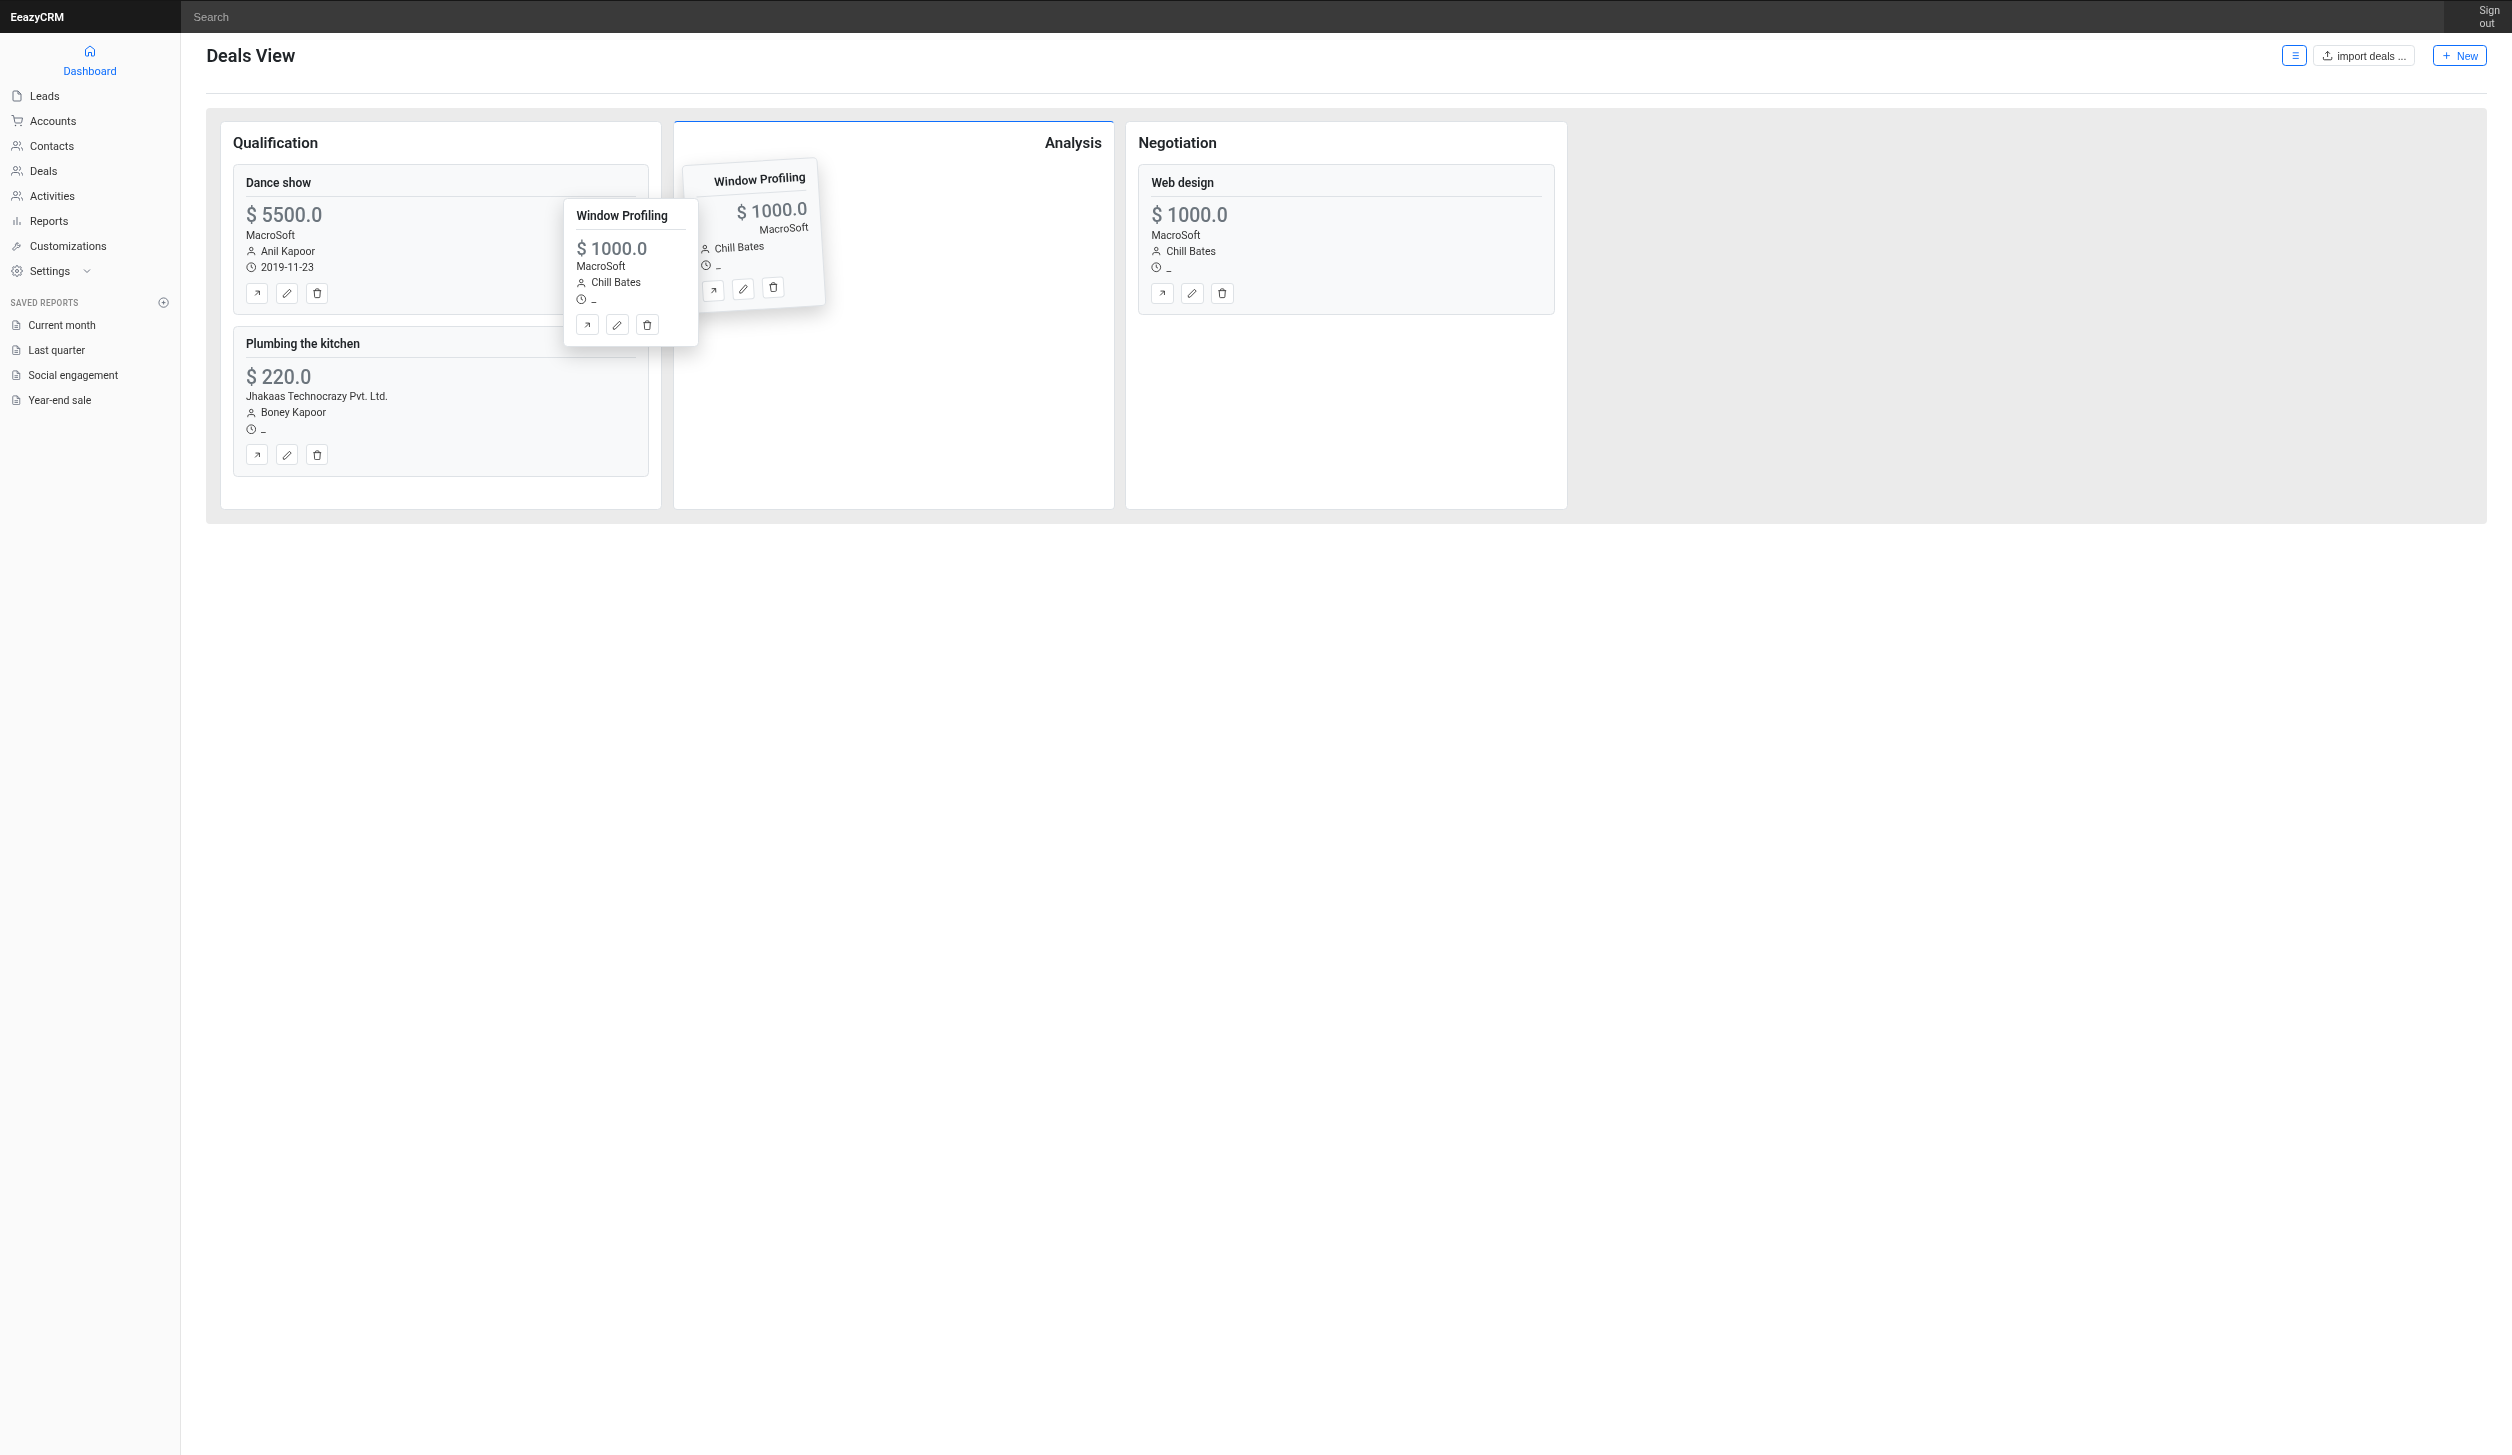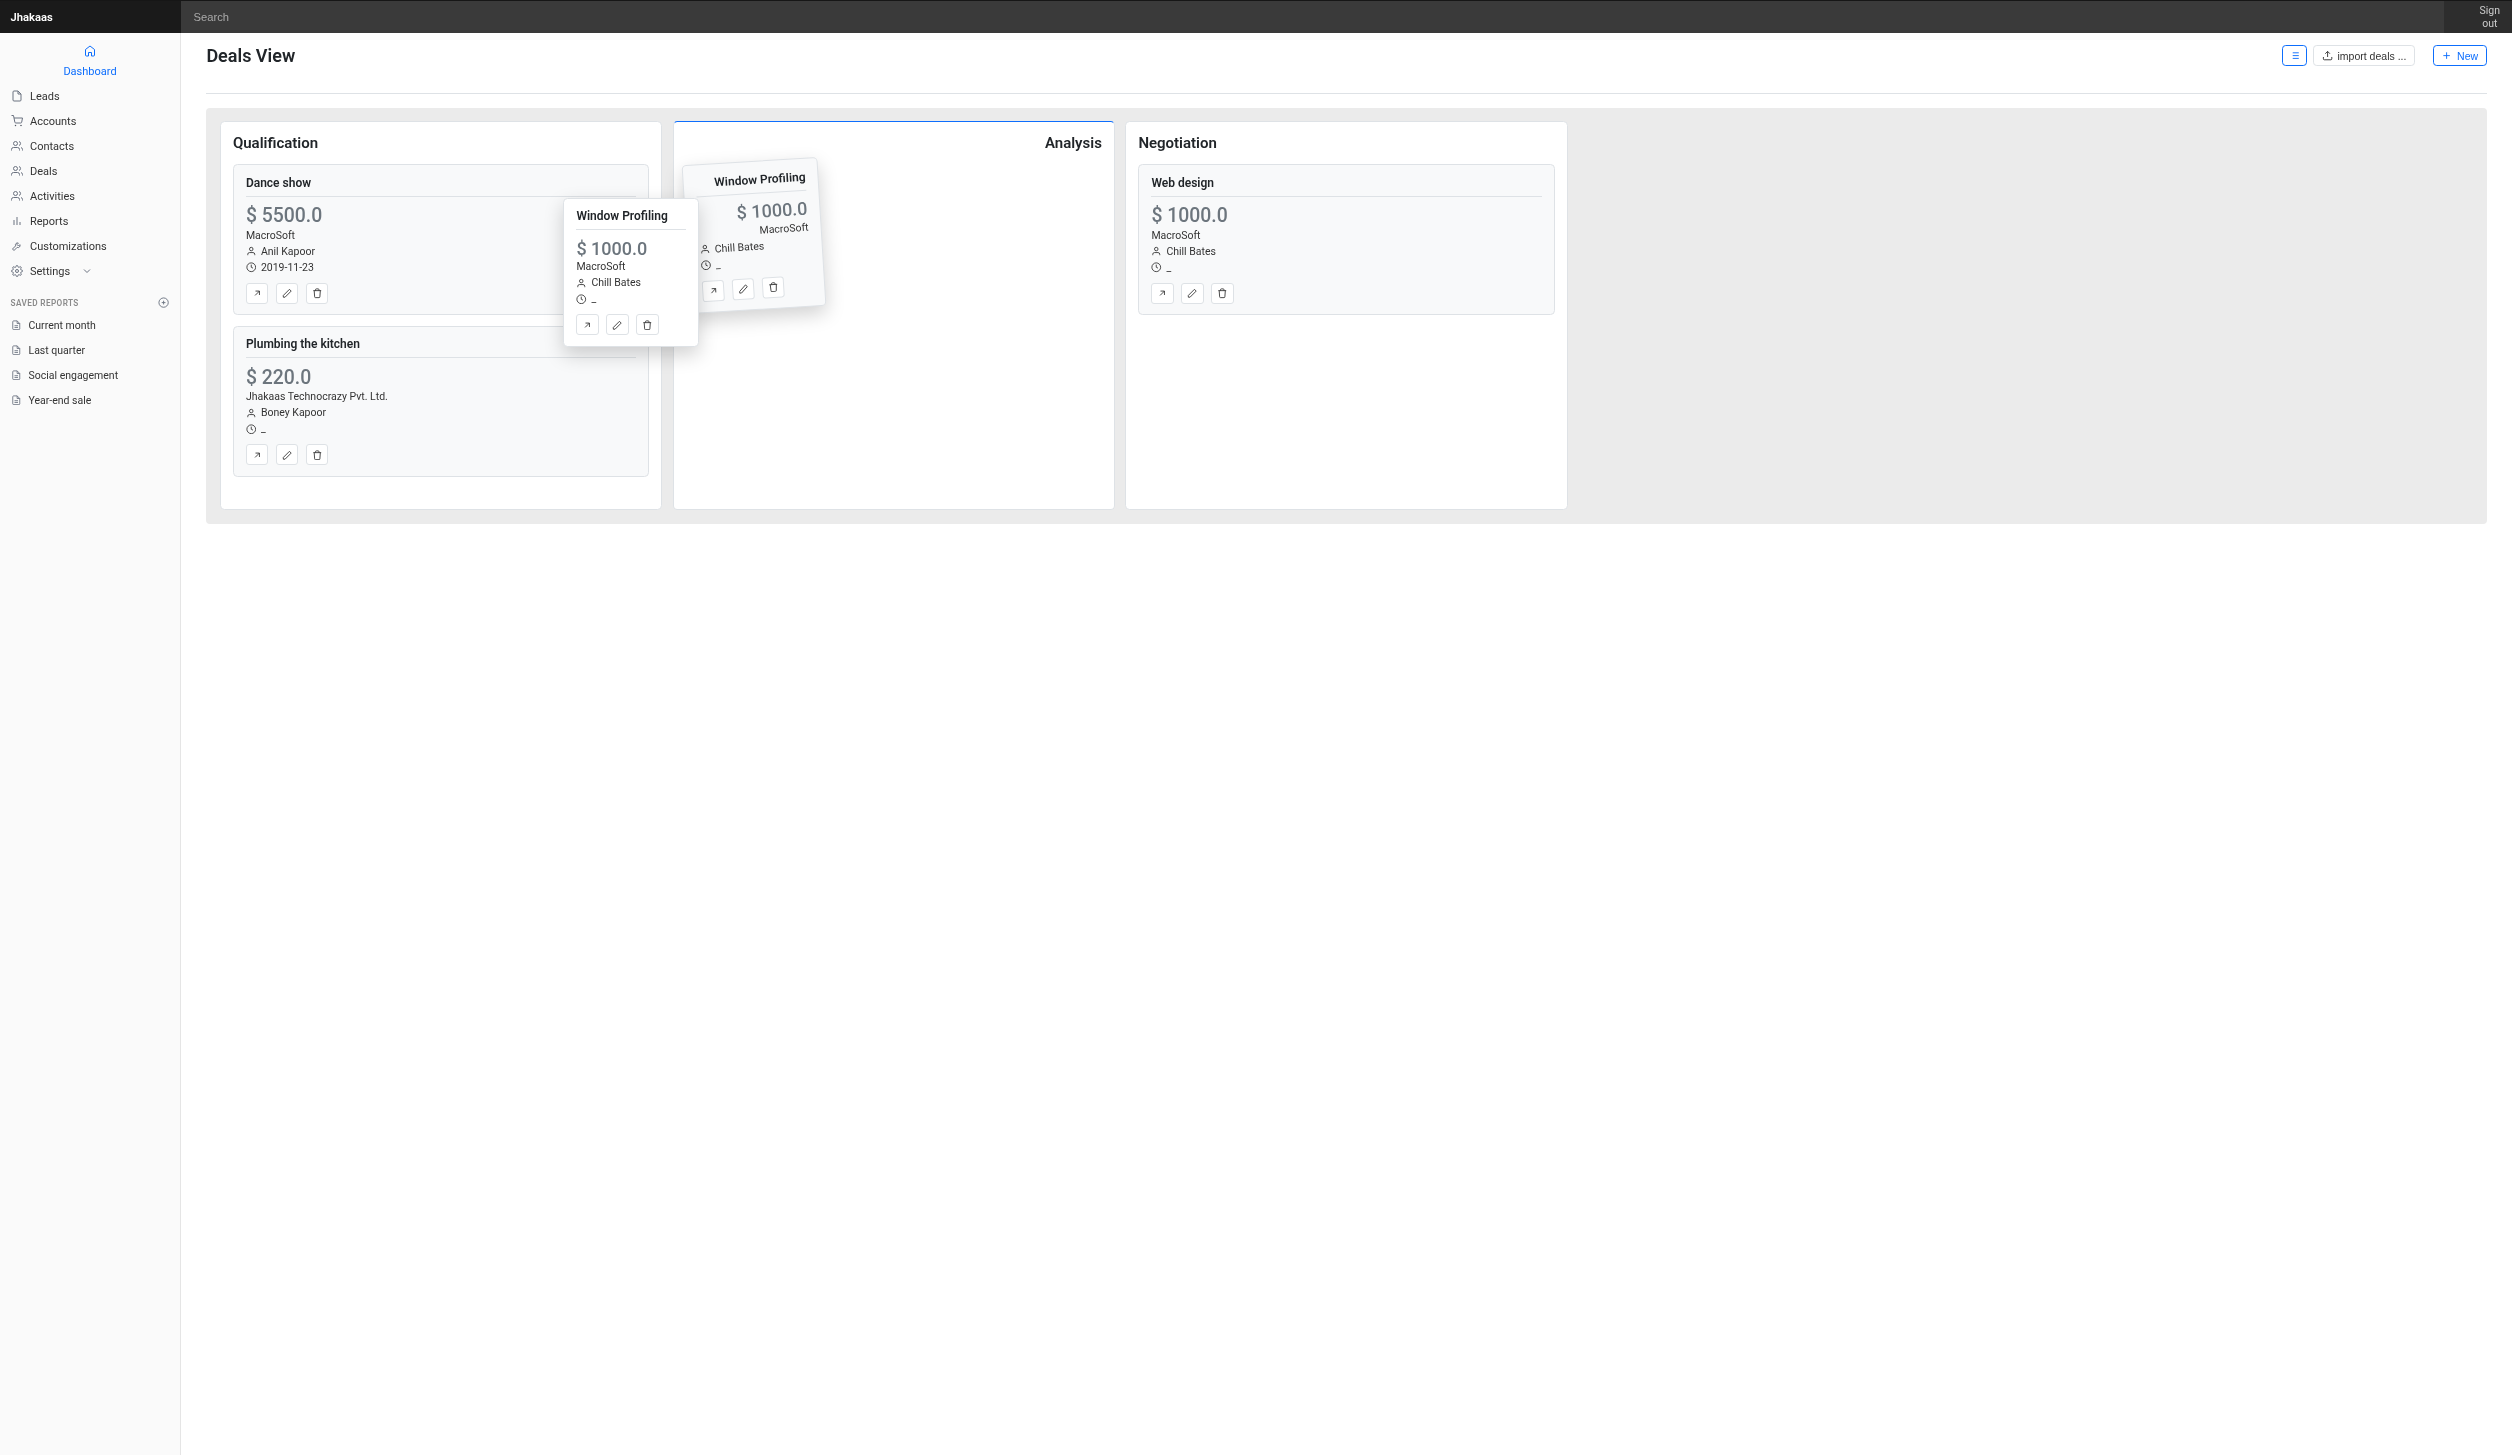--- a/index.html
+++ b/index.html
@@ -57,21 +57,20 @@
   .searchbar input::placeholder { color: #aaa; }
   .signout {
     display: flex;
     align-items: center;
     gap: 6px;
     padding: 0 12px;
     color: #ccc;
     font-size: 10.5px;
     cursor: pointer;
     height: 100%;
-    text-align: center;
   }
   
   .layout { display: flex; }
   .sidebar {
     width: 181px;
     min-height: calc(100vh - 33px);
     border-right: 0.7px solid var(--sidebar-border);
     background: #fafafa;
     padding-top: 6px;
   }
@@ -260,21 +259,21 @@
         <path d="M14 2H6a2 2 0 0 0-2 2v16a2 2 0 0 0 2 2h12a2 2 0 0 0 2-2V8z" fill="none" stroke-width="2"></path>
         <path d="M14 2v6h6M8 13h8M8 17h8" fill="none" stroke-width="2"></path>
       </g>
     <g id="i-chev">
         <path d="M6 9l6 6 6-6" fill="none" stroke-width="2"></path>
       </g>
   </defs>
 </svg>
 
 <div class="topbar">
-  <div class="brand">Jhakaas</div>
+  <div class="brand">EeazyCRM</div>
   <div class="searchbar">
     <input type="text" placeholder="Search" style="">
   </div>
   <div class="signout">
     <svg viewBox="0 0 24 24">
         <use href="#i-signout"></use>
       </svg>
     <span>Sign out</span>
   </div>
 </div>

